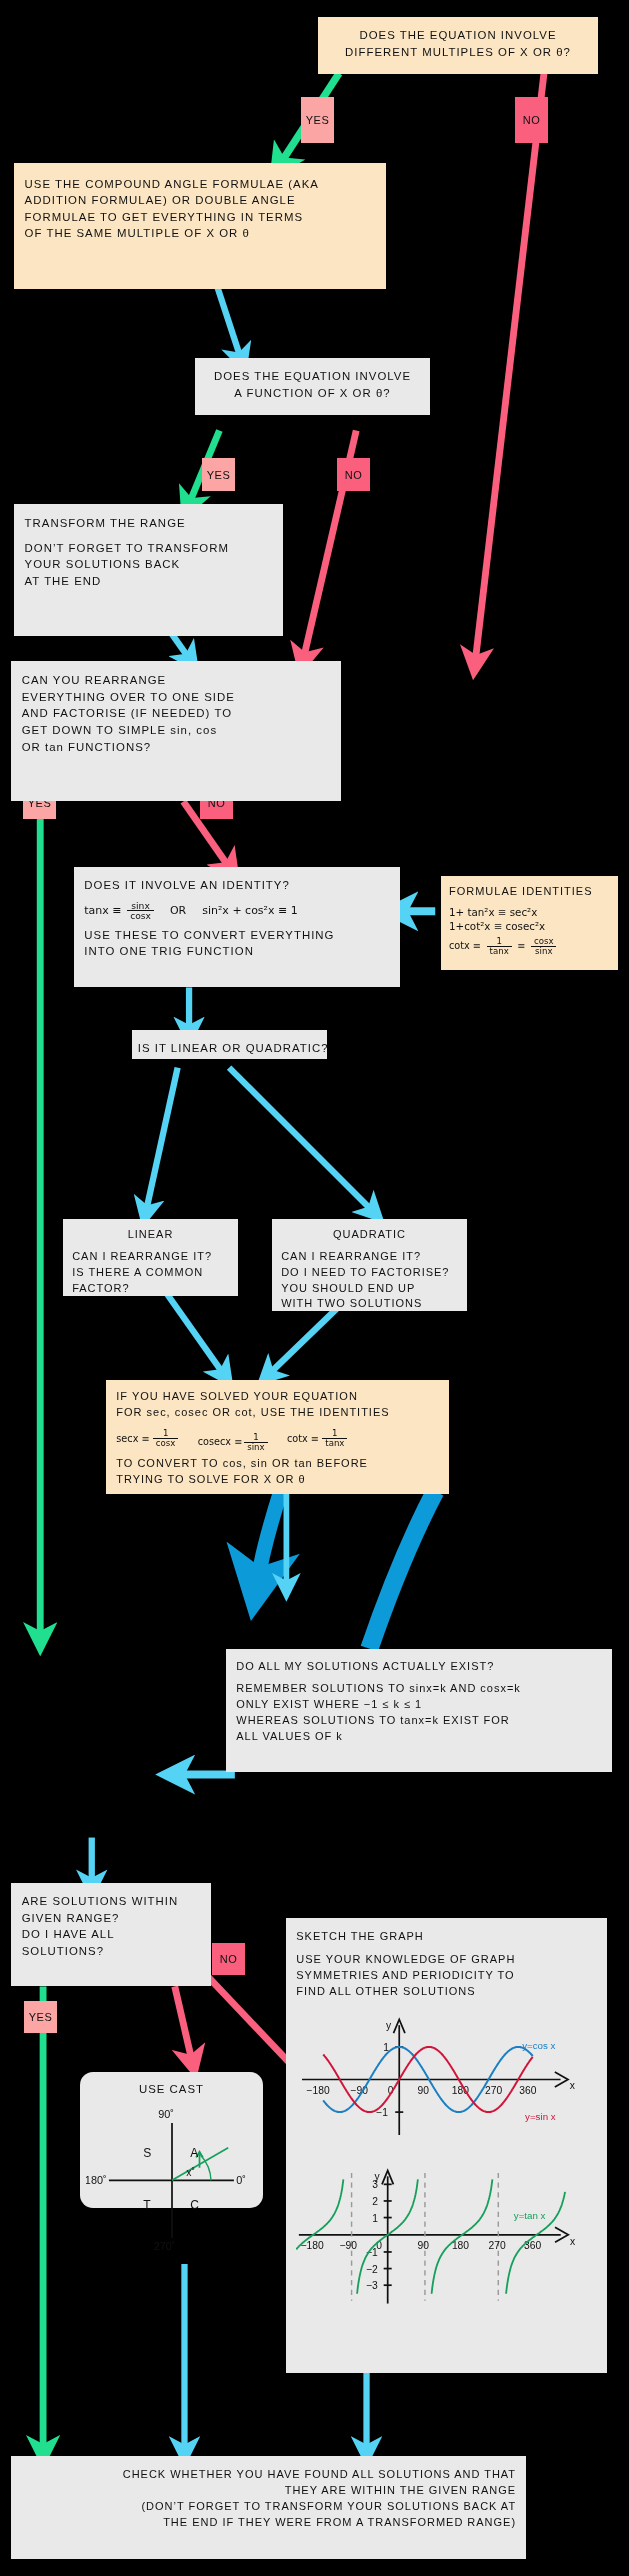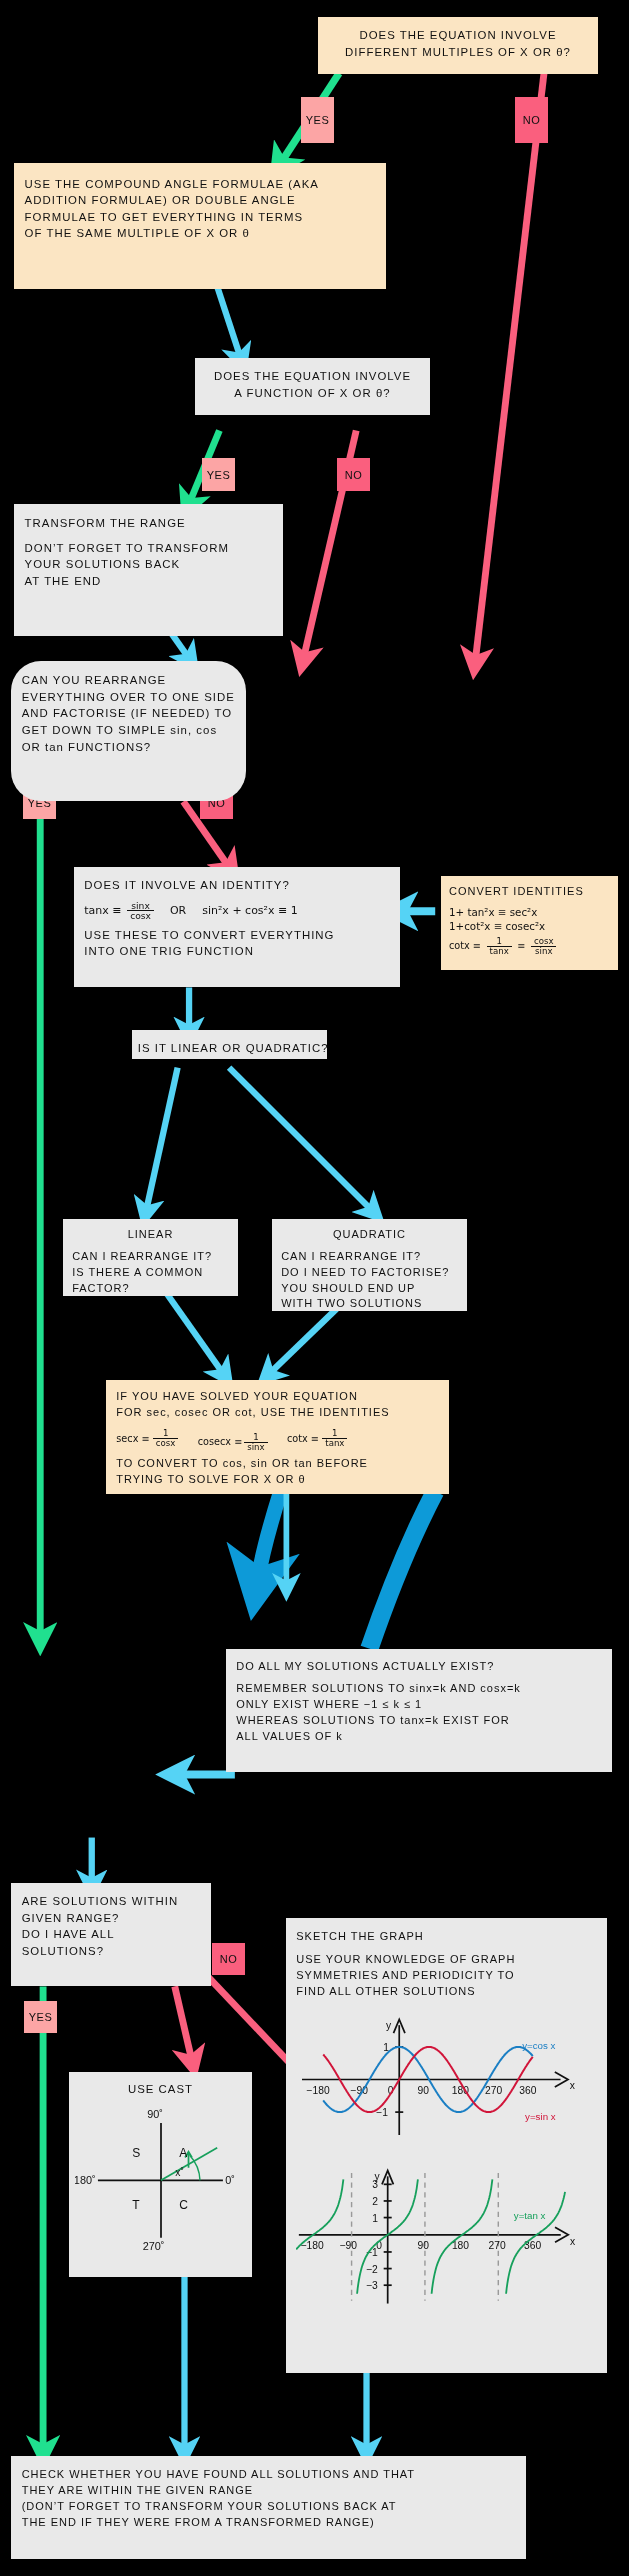--- a/index.html
+++ b/index.html
@@ -120,21 +120,21 @@
     <span class="ln sp">A  FUNCTION  OF  X  OR  θ?</span>
   </div>
 
   <div class="node grey" style="left:14.3px;top:504px;width:269px;height:132px;padding:11.4px 10.3px;font-size:11.4px;">
     <span class="ln sp" style="margin-bottom:8px;">TRANSFORM  THE  RANGE</span>
     <span class="ln sp">DON’T  FORGET  TO  TRANSFORM</span>
     <span class="ln sp">YOUR  SOLUTIONS  BACK</span>
     <span class="ln sp">AT  THE  END</span>
   </div>
 
-  <div class="node grey" style="left:11.4px;top:661px;width:235px;height:140px;padding:11.4px 10.3px;font-size:11.4px;border-radius:30px;">
+  <div class="node grey" style="left:11.4px;top:661px;width:330px;height:140px;padding:11.4px 10.3px;font-size:11.4px;">
     <span class="ln sp">CAN  YOU  REARRANGE</span>
     <span class="ln sp">EVERYTHING  OVER  TO  ONE  SIDE</span>
     <span class="ln sp">AND  FACTORISE  (IF  NEEDED)  TO</span>
     <span class="ln sp">GET  DOWN  TO  SIMPLE  sin, cos</span>
     <span class="ln sp">OR  tan  FUNCTIONS?</span>
   </div>
 
   <div class="node grey" style="left:74px;top:867px;width:326px;height:120px;padding:10.3px 10.3px;font-size:11.4px;">
     <span class="ln sp">DOES  IT  INVOLVE  AN  IDENTITY?</span>
     <div class="eqrow mth" style="margin:6.9px 0 5.7px 0;font-size:11px;">
@@ -144,21 +144,21 @@
         <span class="den">cosx</span>
       </span>
       <span style="margin-left:10.3px;">OR</span>
       <span style="margin-left:10.3px;">sin²x + cos²x ≡ 1</span>
     </div>
     <span class="ln sp">USE  THESE  TO  CONVERT  EVERYTHING</span>
     <span class="ln sp">INTO  ONE  TRIG  FUNCTION</span>
   </div>
 
   <div class="node cream" style="left:441px;top:876px;width:177px;height:94px;padding:8px 8px;font-size:11px;">
-    <span class="ln sp" style="margin-bottom:4.6px;">CONVERT   IDENTITIES</span>
+    <span class="ln sp" style="margin-bottom:4.6px;">FORMULAE   IDENTITIES</span>
     <span class="ln mth" style="font-size:10.3px;">1+ tan²x ≡ sec²x</span>
     <span class="ln mth" style="font-size:10.3px;">1+cot²x ≡ cosec²x</span>
     <div class="eqrow mth" style="font-size:9.7px;margin-top:2.3px;">
       <span>cotx ≡</span>
       <span class="frac" style="font-size:8.6px;">
         <span class="num">1</span>
         <span class="den">tanx</span>
       </span>
       <span>≡</span>
       <span class="frac" style="font-size:8.6px;">
@@ -226,21 +226,21 @@
   </div>
 
 
   <div class="node grey" style="left:11.4px;top:1883px;width:200px;height:103px;padding:10.3px 10.3px;font-size:11.4px;">
     <span class="ln sp">ARE  SOLUTIONS  WITHIN</span>
     <span class="ln sp">GIVEN  RANGE?</span>
     <span class="ln sp">DO I HAVE  ALL</span>
     <span class="ln sp">SOLUTIONS?</span>
   </div>
 
-  <div class="node grey" style="left:69px;top:2072px;width:183px;height:205px;padding:9.2px 5.7px;font-size:11.4px;">
+  <div class="node grey" style="left:80px;top:2072px;width:183px;height:136px;padding:9.2px 5.7px;font-size:11.4px;border-radius:13px;">
     <span class="ln sp ctr">USE  CAST</span>
     <svg viewBox="0 0 300 270" style="width:172px;height:155px;margin-top:2.3px;font-size:20px">
 
       <line x1="40" y1="140" x2="258" y2="140" stroke="#111" stroke-width="3"></line>
       <line x1="150" y1="40" x2="150" y2="240" stroke="#111" stroke-width="3"></line>
 
       <line x1="150" y1="140" x2="248" y2="83" stroke="#17a05c" stroke-width="3"></line>
 
       <path d="M198 118 L198 92 M192 100 L198 90 L204 100" fill="none" stroke="#17a05c" stroke-width="3"></path>
 
@@ -334,21 +334,21 @@
       <g id="tanBranches" fill="none" stroke="#17a05c" stroke-width="3.2">
           <path d="M0.4,145.6 L1.5,144.3 L2.6,143.0 L3.6,141.8 L4.7,140.7 L5.8,139.5 L6.9,138.4 L8.0,137.4 L9.1,136.4 L10.1,135.4 L11.2,134.4 L12.3,133.4 L13.4,132.5 L14.5,131.6 L15.6,130.7 L16.6,129.9 L17.7,129.0 L18.8,128.2 L19.9,127.4 L21.0,126.5 L22.1,125.7 L23.1,124.9 L24.2,124.1 L25.3,123.4 L26.4,122.6 L27.5,121.8 L28.6,121.0 L29.6,120.3 L30.7,119.5 L31.8,118.7 L32.9,117.9 L34.0,117.2 L35.1,116.4 L36.1,115.6 L37.2,114.8 L38.3,114.0 L39.4,113.2 L40.5,112.4 L41.6,111.5 L42.6,110.7 L43.7,109.8 L44.8,109.0 L45.9,108.1 L47.0,107.2 L48.1,106.2 L49.1,105.3 L50.2,104.3 L51.3,103.3 L52.4,102.3 L53.5,101.2 L54.6,100.1 L55.6,99.0 L56.7,97.8 L57.8,96.5 L58.9,95.2 L60.0,93.9 L61.1,92.5 L62.1,91.0 L63.2,89.5 L64.3,87.8 L65.4,86.1 L66.5,84.2 L67.6,82.2 L68.6,80.1 L69.7,77.9 L70.8,75.4 L71.9,72.8 L73.0,69.9 L74.1,66.8 L75.1,63.3 L76.2,59.5 L77.3,55.3 L78.4,50.5 L79.5,45.1 L80.6,38.9 L81.6,31.8 L82.7,23.5 " fill="none"></path>
           <path d="M106.6,222.9 L107.6,213.6 L108.7,205.7 L109.8,198.9 L110.9,193.0 L112.0,187.8 L113.1,183.3 L114.1,179.2 L115.2,175.5 L116.3,172.1 L117.4,169.1 L118.5,166.3 L119.6,163.7 L120.6,161.4 L121.7,159.1 L122.8,157.1 L123.9,155.2 L125.0,153.3 L126.1,151.6 L127.1,150.0 L128.2,148.5 L129.3,147.0 L130.4,145.6 L131.5,144.3 L132.6,143.0 L133.6,141.8 L134.7,140.7 L135.8,139.5 L136.9,138.4 L138.0,137.4 L139.1,136.4 L140.1,135.4 L141.2,134.4 L142.3,133.4 L143.4,132.5 L144.5,131.6 L145.6,130.7 L146.6,129.9 L147.7,129.0 L148.8,128.2 L149.9,127.4 L151.0,126.5 L152.1,125.7 L153.1,124.9 L154.2,124.1 L155.3,123.4 L156.4,122.6 L157.5,121.8 L158.6,121.0 L159.6,120.3 L160.7,119.5 L161.8,118.7 L162.9,117.9 L164.0,117.2 L165.1,116.4 L166.1,115.6 L167.2,114.8 L168.3,114.0 L169.4,113.2 L170.5,112.4 L171.6,111.5 L172.6,110.7 L173.7,109.8 L174.8,109.0 L175.9,108.1 L177.0,107.2 L178.1,106.2 L179.1,105.3 L180.2,104.3 L181.3,103.3 L182.4,102.3 L183.5,101.2 L184.6,100.1 L185.6,99.0 L186.7,97.8 L187.8,96.5 L188.9,95.2 L190.0,93.9 L191.1,92.5 L192.1,91.0 L193.2,89.5 L194.3,87.8 L195.4,86.1 L196.5,84.2 L197.6,82.2 L198.6,80.1 L199.7,77.9 L200.8,75.4 L201.9,72.8 L203.0,69.9 L204.1,66.8 L205.1,63.3 L206.2,59.5 L207.3,55.3 L208.4,50.5 L209.5,45.1 L210.6,38.9 L211.6,31.8 L212.7,23.5 " fill="none"></path>
           <path d="M236.6,222.9 L237.6,213.6 L238.7,205.7 L239.8,198.9 L240.9,193.0 L242.0,187.8 L243.1,183.3 L244.1,179.2 L245.2,175.5 L246.3,172.1 L247.4,169.1 L248.5,166.3 L249.6,163.7 L250.6,161.4 L251.7,159.1 L252.8,157.1 L253.9,155.2 L255.0,153.3 L256.1,151.6 L257.1,150.0 L258.2,148.5 L259.3,147.0 L260.4,145.6 L261.5,144.3 L262.6,143.0 L263.6,141.8 L264.7,140.7 L265.8,139.5 L266.9,138.4 L268.0,137.4 L269.1,136.4 L270.1,135.4 L271.2,134.4 L272.3,133.4 L273.4,132.5 L274.5,131.6 L275.6,130.7 L276.6,129.9 L277.7,129.0 L278.8,128.2 L279.9,127.4 L281.0,126.5 L282.1,125.7 L283.1,124.9 L284.2,124.1 L285.3,123.4 L286.4,122.6 L287.5,121.8 L288.6,121.0 L289.6,120.3 L290.7,119.5 L291.8,118.7 L292.9,117.9 L294.0,117.2 L295.1,116.4 L296.1,115.6 L297.2,114.8 L298.3,114.0 L299.4,113.2 L300.5,112.4 L301.6,111.5 L302.6,110.7 L303.7,109.8 L304.8,109.0 L305.9,108.1 L307.0,107.2 L308.1,106.2 L309.1,105.3 L310.2,104.3 L311.3,103.3 L312.4,102.3 L313.5,101.2 L314.6,100.1 L315.6,99.0 L316.7,97.8 L317.8,96.5 L318.9,95.2 L320.0,93.9 L321.1,92.5 L322.1,91.0 L323.2,89.5 L324.3,87.8 L325.4,86.1 L326.5,84.2 L327.6,82.2 L328.6,80.1 L329.7,77.9 L330.8,75.4 L331.9,72.8 L333.0,69.9 L334.1,66.8 L335.1,63.3 L336.2,59.5 L337.3,55.3 L338.4,50.5 L339.5,45.1 L340.6,38.9 L341.6,31.8 L342.7,23.5 " fill="none"></path>
           <path d="M366.6,222.9 L367.6,213.6 L368.7,205.7 L369.8,198.9 L370.9,193.0 L372.0,187.8 L373.1,183.3 L374.1,179.2 L375.2,175.5 L376.3,172.1 L377.4,169.1 L378.5,166.3 L379.6,163.7 L380.6,161.4 L381.7,159.1 L382.8,157.1 L383.9,155.2 L385.0,153.3 L386.1,151.6 L387.1,150.0 L388.2,148.5 L389.3,147.0 L390.4,145.6 L391.5,144.3 L392.6,143.0 L393.6,141.8 L394.7,140.7 L395.8,139.5 L396.9,138.4 L398.0,137.4 L399.1,136.4 L400.1,135.4 L401.2,134.4 L402.3,133.4 L403.4,132.5 L404.5,131.6 L405.6,130.7 L406.6,129.9 L407.7,129.0 L408.8,128.2 L409.9,127.4 L411.0,126.5 L412.1,125.7 L413.1,124.9 L414.2,124.1 L415.3,123.4 L416.4,122.6 L417.5,121.8 L418.6,121.0 L419.6,120.3 L420.7,119.5 L421.8,118.7 L422.9,117.9 L424.0,117.2 L425.1,116.4 L426.1,115.6 L427.2,114.8 L428.3,114.0 L429.4,113.2 L430.5,112.4 L431.6,111.5 L432.6,110.7 L433.7,109.8 L434.8,109.0 L435.9,108.1 L437.0,107.2 L438.1,106.2 L439.1,105.3 L440.2,104.3 L441.3,103.3 L442.4,102.3 L443.5,101.2 L444.6,100.1 L445.6,99.0 L446.7,97.8 L447.8,96.5 L448.9,95.2 L450.0,93.9 L451.1,92.5 L452.1,91.0 L453.2,89.5 L454.3,87.8 L455.4,86.1 L456.5,84.2 L457.6,82.2 L458.6,80.1 L459.7,77.9 L460.8,75.4 L461.9,72.8 L463.0,69.9 L464.1,66.8 L465.1,63.3 L466.2,59.5 L467.3,55.3 L468.4,50.5 L469.5,45.1 " fill="none"></path>
         </g>
       <text x="380" y="92" font-size="17" fill="#17a05c" font-family="Liberation Sans, sans-serif">y=tan x</text>
     </svg>
   </div>
 
-  <div class="node grey" style="left:11.4px;top:2456px;width:515px;height:103px;padding:11.4px 10.3px;font-size:11px;">
+  <div class="node grey" style="left:11.4px;top:2456px;width:515px;height:103px;padding:11.4px 10.3px;font-size:11px;text-align:right;">
     <span class="ln sp">CHECK  WHETHER  YOU  HAVE  FOUND  ALL SOLUTIONS  AND  THAT</span>
     <span class="ln sp">THEY  ARE  WITHIN  THE  GIVEN  RANGE</span>
     <span class="ln sp">(DON’T  FORGET  TO  TRANSFORM  YOUR  SOLUTIONS  BACK  AT</span>
     <span class="ln sp">THE  END  IF  THEY  WERE  FROM A TRANSFORMED  RANGE)</span>
   </div>
 
 </div>
 
 
 </body></html>

